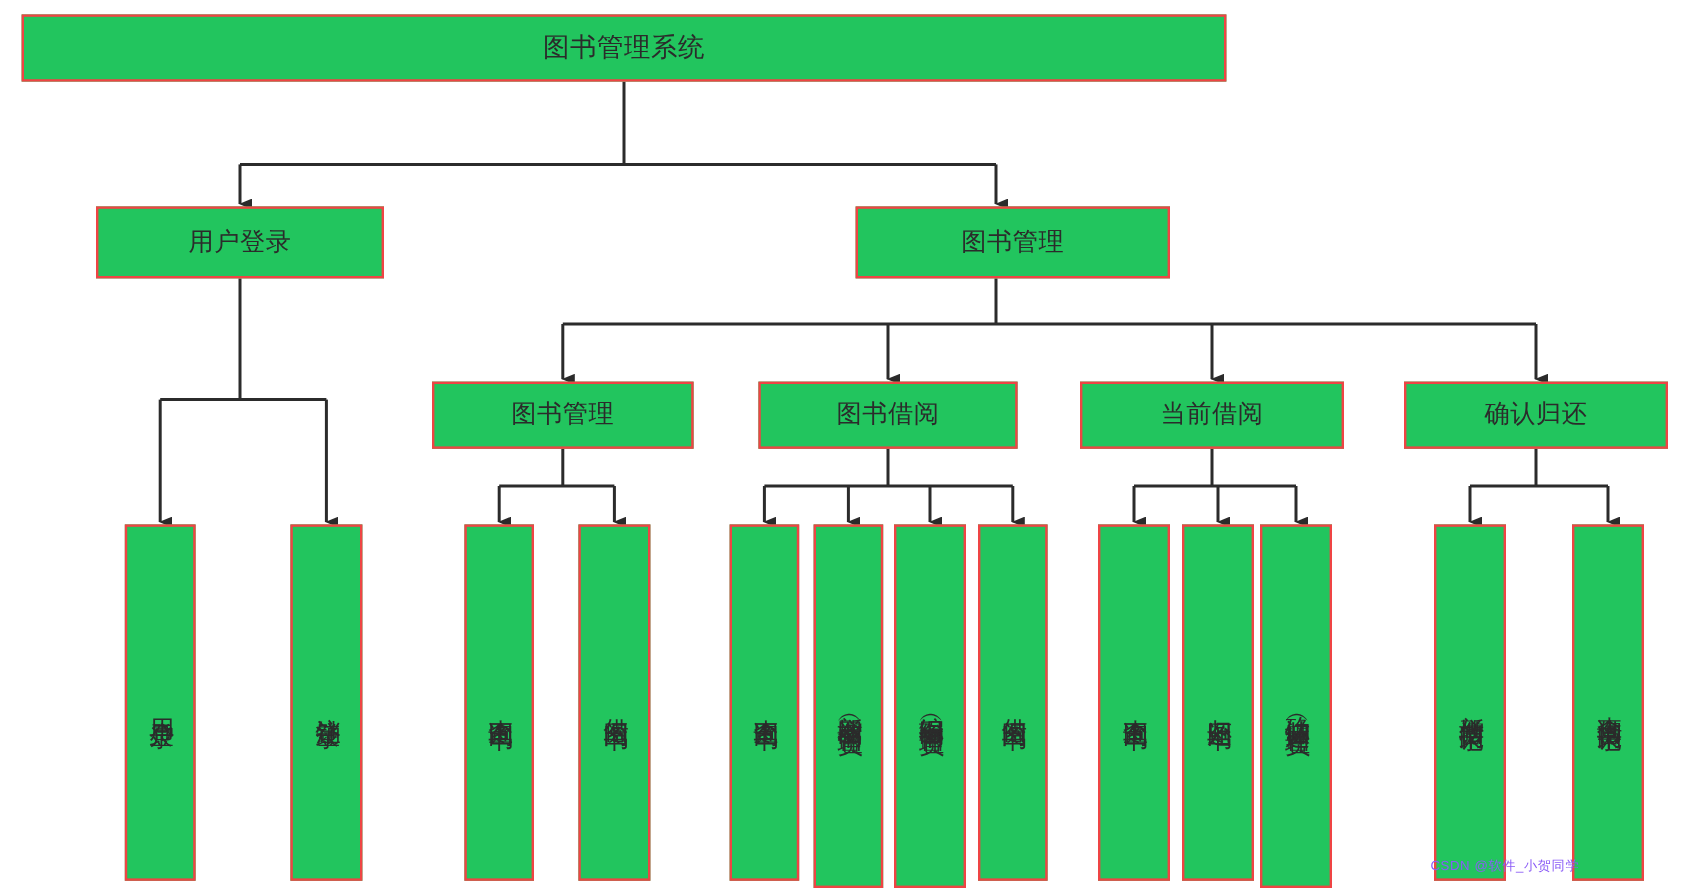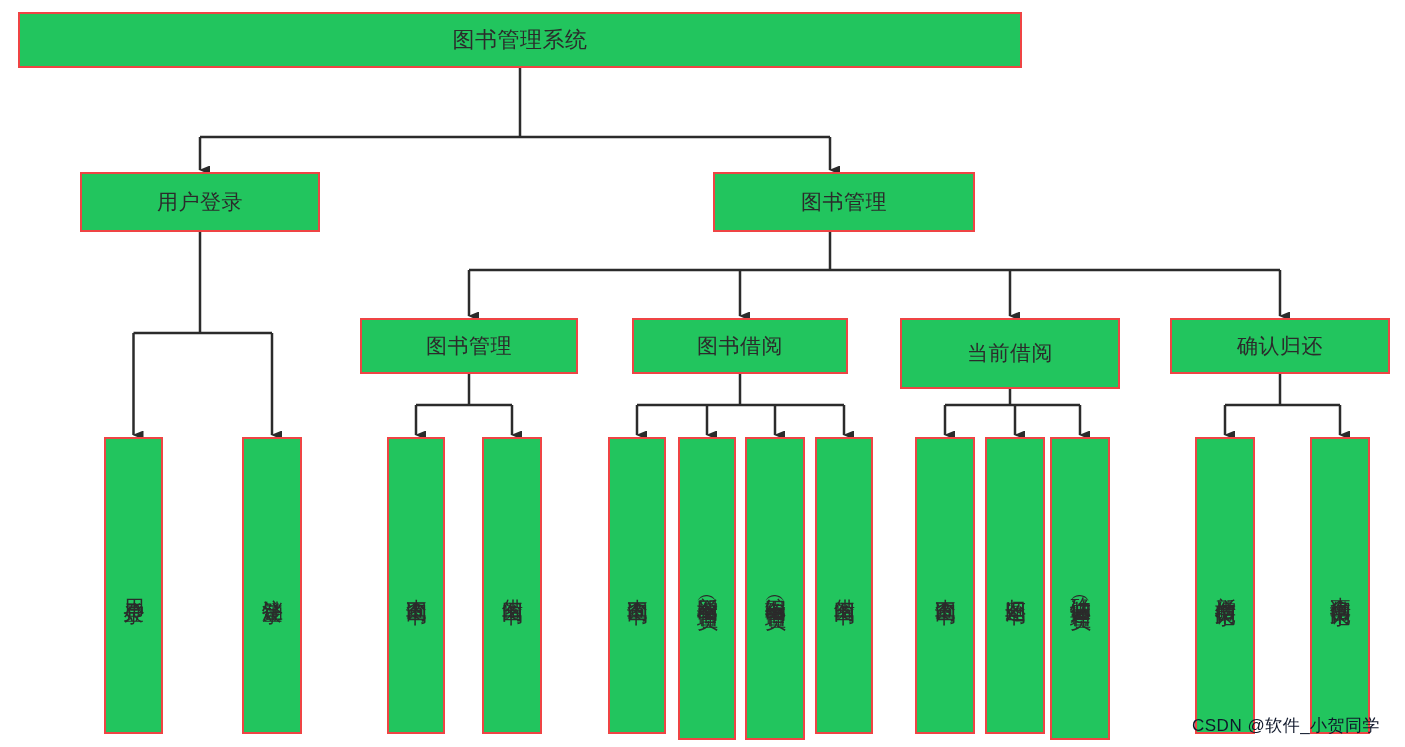--- a/index.html
+++ b/index.html
@@ -51,22 +51,22 @@
     text-orientation: upright;
     letter-spacing: 2px;
     white-space: normal;
     max-height: 100%;
   }
   .node-box.root .node-label-h { font-size: 22px; }
   .node-box.level2 .node-label-h { font-size: 21px; }
   .node-box.level3 .node-label-h { font-size: 21px; }
   .watermark {
     position: absolute;
-    font-size: 17px;
-    color: #0f172a;
+    font-size: 11px;
+    color: #8b5cf6;
     white-space: nowrap;
     letter-spacing: 0.5px;
     pointer-events: none;
   }
 </style>
 </head>
 <body>
 
 <div id="diagram-root">
 
@@ -122,21 +122,21 @@
       </div>
       <div class="node-box level2" style="left: 713px; top: 172px; width: 262px; height: 60px;">
         <span class="node-label-h">图书管理</span>
       </div>
       <div class="node-box level3" style="left: 360px; top: 318px; width: 218px; height: 56px;">
         <span class="node-label-h">图书管理</span>
       </div>
       <div class="node-box level3" style="left: 632px; top: 318px; width: 216px; height: 56px;">
         <span class="node-label-h">图书借阅</span>
       </div>
-      <div class="node-box level3" style="left: 900px; top: 318px; width: 220px; height: 71px;">
+      <div class="node-box level3" style="left: 900px; top: 318px; width: 220px; height: 56px;">
         <span class="node-label-h">当前借阅</span>
       </div>
       <div class="node-box level3" style="left: 1170px; top: 318px; width: 220px; height: 56px;">
         <span class="node-label-h">确认归还</span>
       </div>
       <div class="node-box leaf" style="left: 104px; top: 437px; width: 59px; height: 297px;">
         <span class="node-label-v">用户登录</span>
       </div>
       <div class="node-box leaf" style="left: 242px; top: 437px; width: 60px; height: 297px;">
         <span class="node-label-v">注销登录</span>

